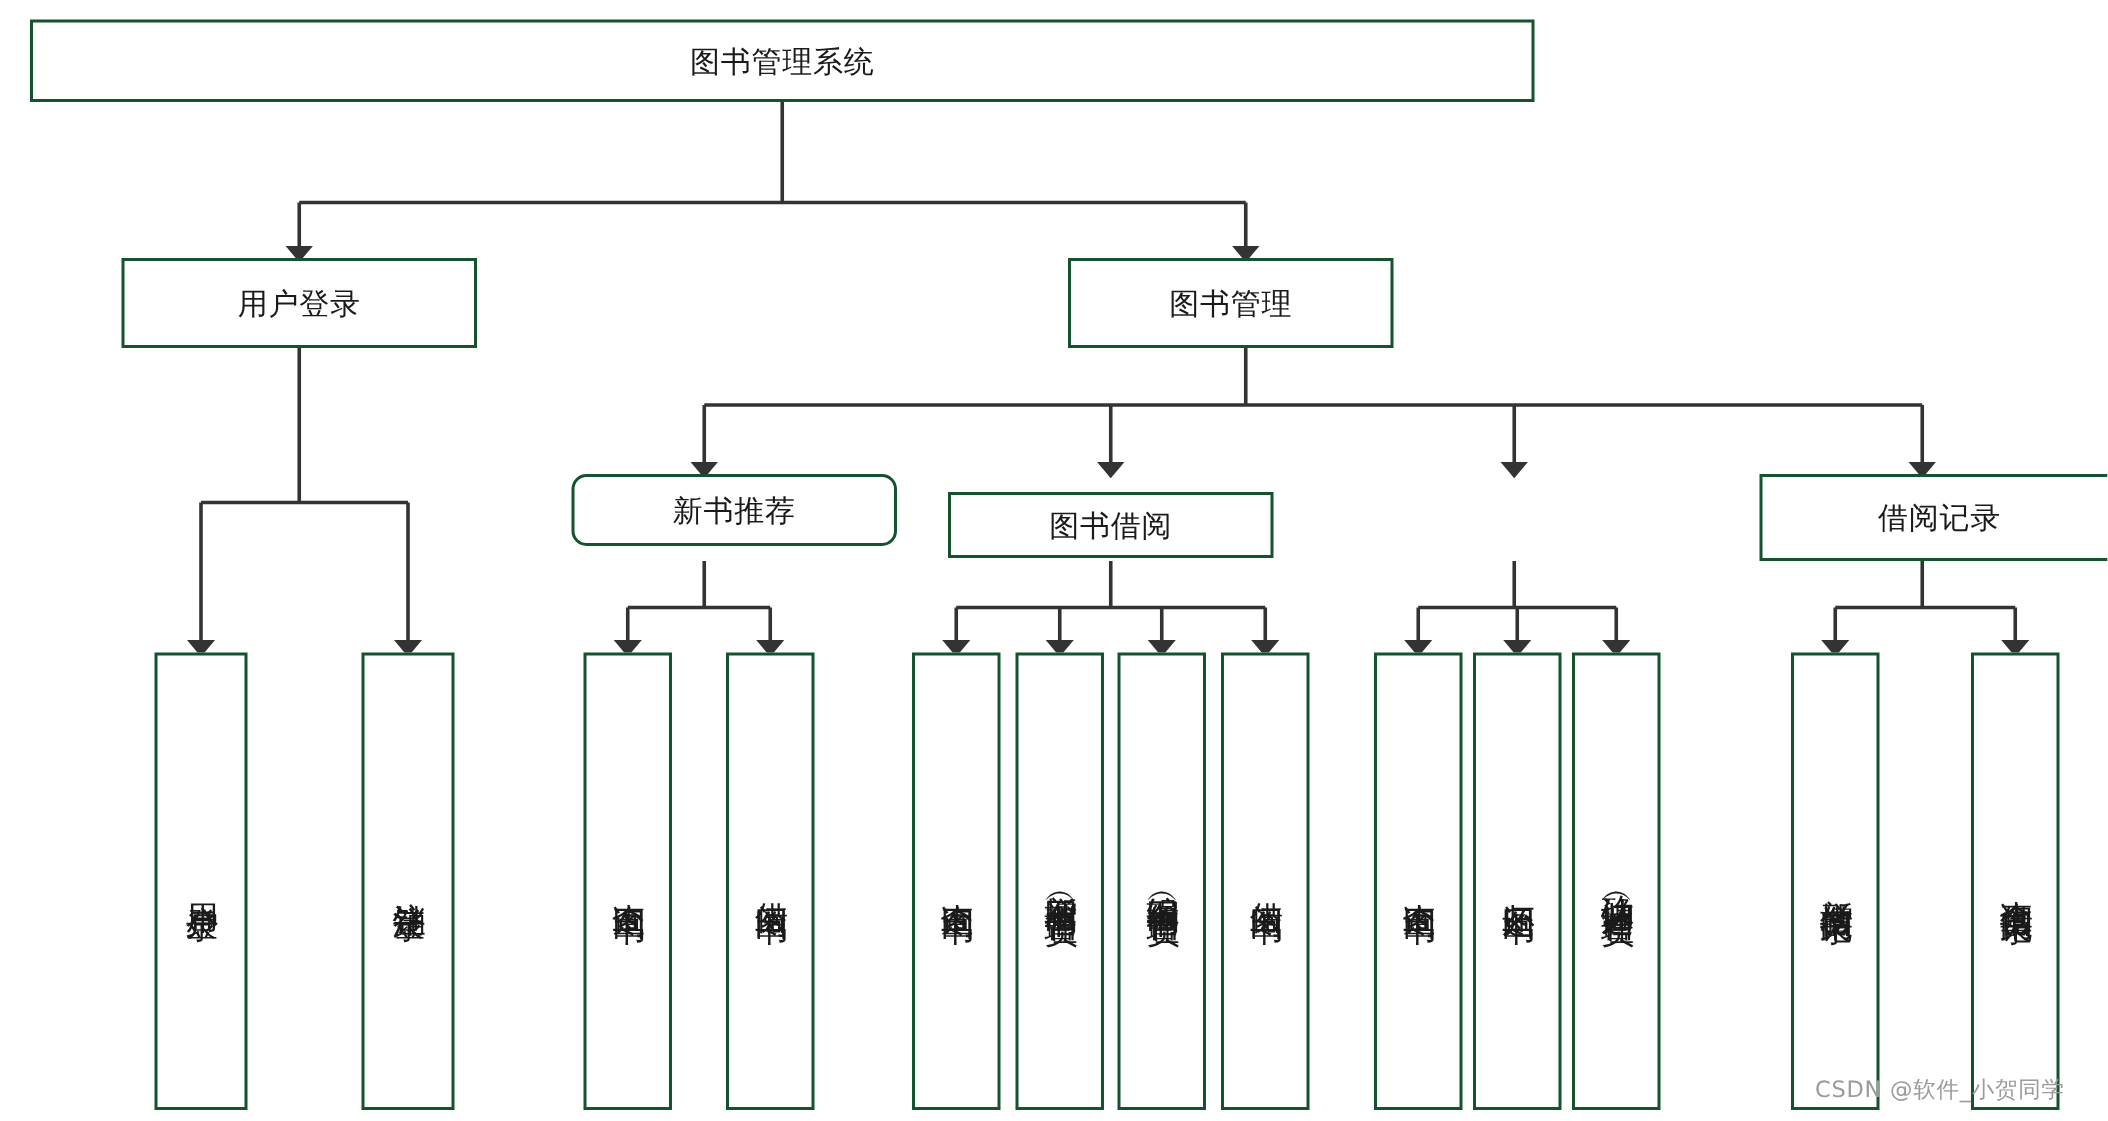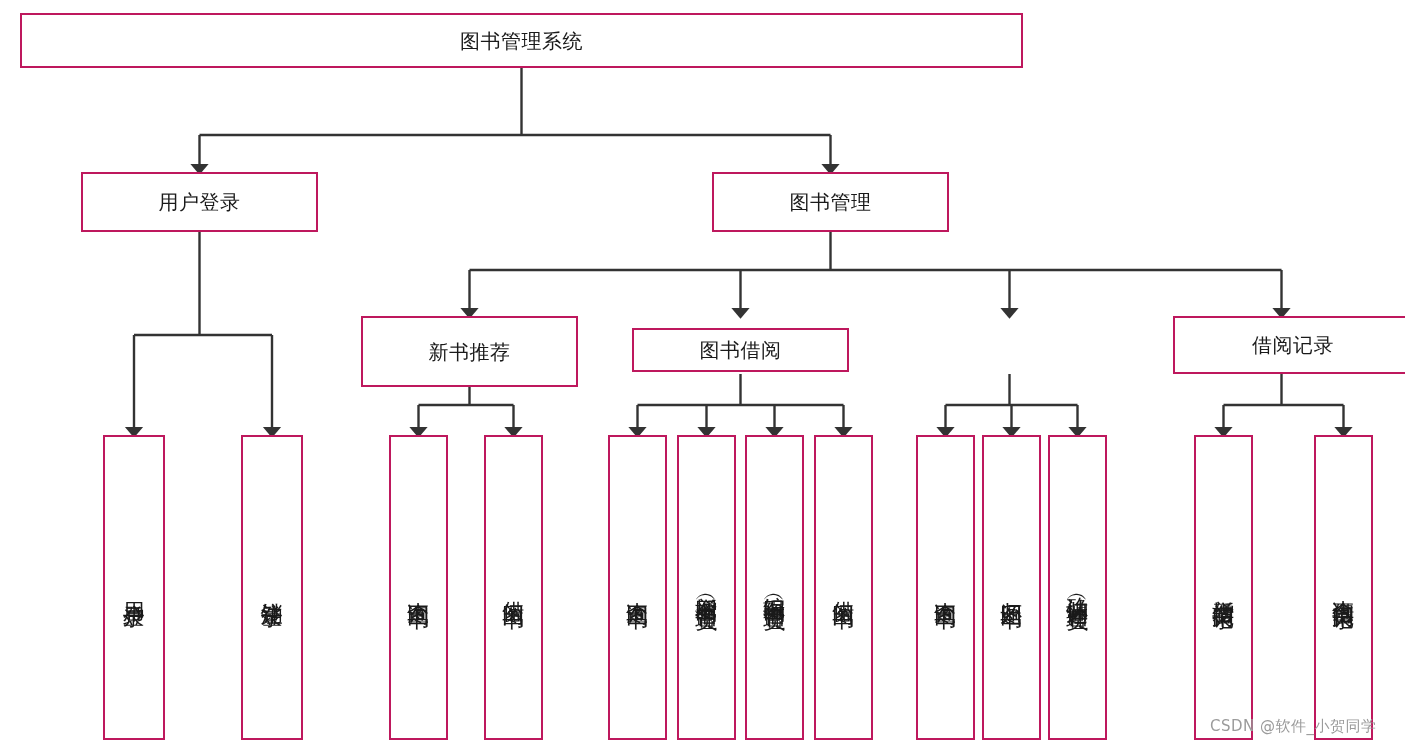--- a/index.html
+++ b/index.html
@@ -13,21 +13,21 @@
   #canvas {
     position: relative;
     width: 1405px;
     height: 747px;
     background: #ffffff;
     overflow: hidden;
   }
   .node {
     position: absolute;
     box-sizing: border-box;
-    border: 2px solid #be185d;
+    border: 2px solid #14532d;
     background: #ffffff;
     display: flex;
     align-items: center;
     justify-content: center;
     color: #1a1a1a;
   }
   .node.horiz {
     font-size: 20px;
     line-height: 1.2;
     letter-spacing: 0.5px;
@@ -102,23 +102,23 @@
         <path d="M1281.5,374 L1281.5,405"></path>
         <path d="M1223.5,405 L1343.5,405"></path>
         <path d="M1223.5,405 L1223.5,432" marker-end="url(#arrowhead)"></path>
         <path d="M1343.5,405 L1343.5,432" marker-end="url(#arrowhead)"></path>
       </g>
   </svg>
 
   <div class="node horiz" style="left: 20px; top: 13px; width: 1003px; height: 55px;">图书管理系统</div>
 
   <div class="node horiz" style="left: 81px; top: 172px; width: 237px; height: 60px;">用户登录</div>
-  <div class="node horiz" style="left: 712px; top: 172px; width: 237px; height: 60px;">图书管理</div>
+  <div class="node horiz" style="left: 712px; top: 172px; width: 217px; height: 60px;">图书管理</div>
 
-  <div class="node horiz" style="left: 361px; top: 316px; width: 217px; height: 71px;">新书推荐</div>
+  <div class="node horiz" style="left: 381px; top: 316px; width: 217px; height: 48px; border-radius: 10px;">新书推荐</div>
   <div class="node horiz" style="left: 632px; top: 316px; width: 217px; height: 44px; margin-top: 12px;">图书借阅</div>
   <div class="node horiz" style="left: 1173px; top: 316px; width: 240px; height: 58px;">借阅记录</div>
 
   <div class="node vert" style="left: 103px; top: 435px; width: 62px; height: 305px;">用户登录</div>
   <div class="node vert" style="left: 241px; top: 435px; width: 62px; height: 305px;">注销登录</div>
 
   <div class="node vert" style="left: 389px; top: 435px; width: 59px; height: 305px;">查询图书</div>
   <div class="node vert" style="left: 484px; top: 435px; width: 59px; height: 305px;">借阅图书</div>
 
   <div class="node vert" style="left: 608px; top: 435px; width: 59px; height: 305px;">查询图书</div>

